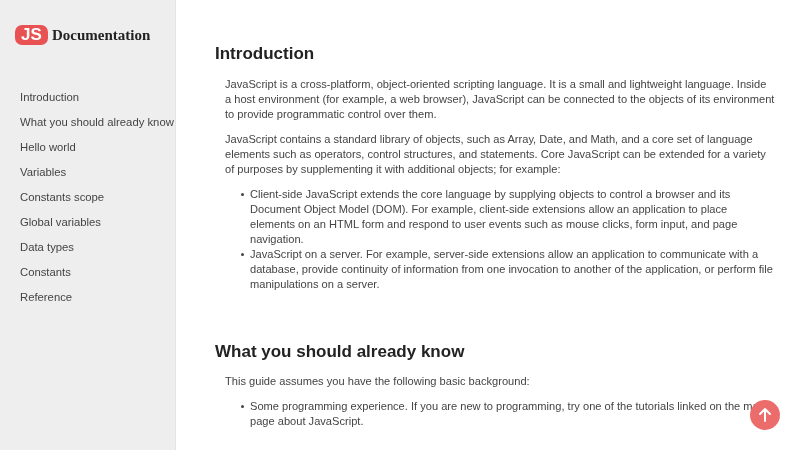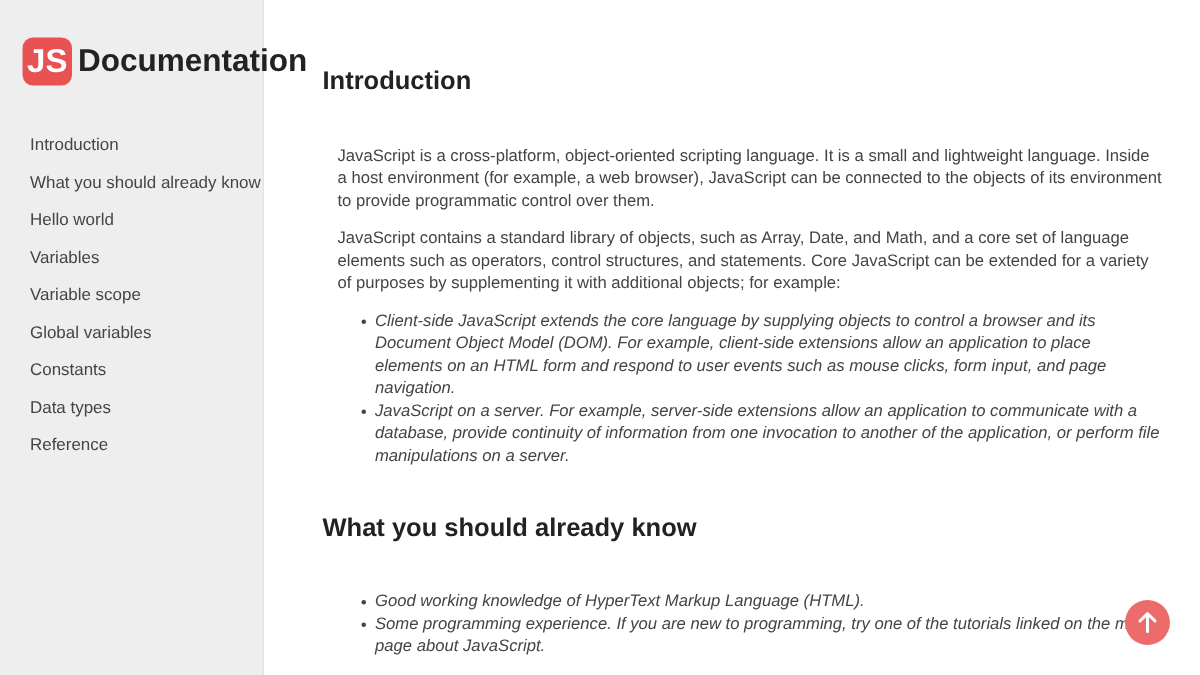--- a/index.html
+++ b/index.html
@@ -5,41 +5,41 @@
     * { margin: 0; padding: 0; box-sizing: border-box; }
     html, body { width: 800px; height: 450px; overflow: hidden; background: #ffffff; }
     body { font-family: "Liberation Sans", sans-serif; color: #333; position: relative; }
 
     .sidebar {
       position: absolute; left: 0; top: 0; width: 176px; height: 450px;
       background: #eeeeee; border-right: 1px solid #e4e4e4;
     }
     .brand { position: absolute; left: 15px; top: 25px; display: flex; align-items: center; }
     .logo {
-      width: 33px; height: 32px; border-radius: 7px; background: #e85252;
-      color: #fff; font-weight: bold; font-size: 22px;
+      width: 33px; height: 20px; border-radius: 7px; background: #e85252;
+      color: #fff; font-weight: bold; font-size: 17px;
       display: flex; align-items: center; justify-content: center;
       font-family: "Liberation Sans", sans-serif;
       text-align: right;
     }
     .brand-title {
-      margin-left: 4px; font-size: 21px; font-weight: bold; color: #222;
-      font-family: Liberation Sans, sans-serif;
+      margin-left: 4px; font-size: 15px; font-weight: bold; color: #222;
+      font-family: Liberation Serif, serif;
     }
     .nav { position: absolute; left: 20px; top: 88px; list-style: none; }
     .nav li { height: 25px; line-height: 18px; font-size: 11.3px; color: #444; cursor: pointer; white-space: nowrap; }
 
     .main { position: absolute; left: 215px; top: 0; width: 560px; }
     h2 {
       font-size: 17px; font-weight: bold; color: #222; position: absolute; left: 0;
       font-family: "Liberation Sans", sans-serif; white-space: nowrap;
     }
-    .section-body { position: absolute; left: 10px; width: 550px; font-size: 11.1px; line-height: 15px; color: #444; margin-top: 20px; }
+    .section-body { position: absolute; left: 10px; width: 550px; font-size: 11.1px; line-height: 15px; color: #444; }
     .section-body p { margin-bottom: 10px; }
-    .section-body ul { margin-left: 15px; list-style: none; font-style: italic; }
+    .section-body ul { margin-left: 15px; list-style: none; }
     .section-body ul li { position: relative; padding-left: 10px; }
     .section-body ul li::before {
       content: ""; position: absolute; left: 1px; top: 6px; width: 3px; height: 3px;
       border-radius: 50%; background: #444;
     }
 
     .to-top {
       position: absolute; left: 750px; top: 400px; width: 30px; height: 30px;
       border-radius: 50%; background: #ec6b6b; display: flex; align-items: center; justify-content: center;
       cursor: pointer;
@@ -51,46 +51,46 @@
 <nav class="sidebar">
   <div class="brand">
     <div class="logo">JS</div>
     <div class="brand-title">Documentation</div>
   </div>
   <ul class="nav">
     <li>Introduction</li>
     <li>What you should already know</li>
     <li>Hello world</li>
     <li>Variables</li>
-    <li>Variable scope</li>
+    <li>Constants scope</li>
     <li>Global variables</li>
+    <li>Data types</li>
     <li>Constants</li>
-    <li>Data types</li>
     <li>Reference</li>
   </ul>
 </nav>
 
 <main class="main">
   <section>
     <h2 style="top:44px;">Introduction</h2>
     <div class="section-body" style="top:77px;">
       <p>JavaScript is a cross-platform, object-oriented scripting language. It is a small and lightweight language. Inside a host environment (for example, a web browser), JavaScript can be connected to the objects of its environment to provide programmatic control over them.</p>
       <p>JavaScript contains a standard library of objects, such as Array, Date, and Math, and a core set of language elements such as operators, control structures, and statements. Core JavaScript can be extended for a variety of purposes by supplementing it with additional objects; for example:</p>
       <ul>
         <li>Client-side JavaScript extends the core language by supplying objects to control a browser and its Document Object Model (DOM). For example, client-side extensions allow an application to place elements on an HTML form and respond to user events such as mouse clicks, form input, and page navigation.</li>
         <li>JavaScript on a server. For example, server-side extensions allow an application to communicate with a database, provide continuity of information from one invocation to another of the application, or perform file manipulations on a server.</li>
       </ul>
     </div>
   </section>
 
   <section>
     <h2 style="top:342px;">What you should already know</h2>
     <div class="section-body" style="top:374px;">
+      <p style="margin-bottom:10px;">This guide assumes you have the following basic background:</p>
       <ul>
-        <li>Good working knowledge of HyperText Markup Language (HTML).</li>
         <li>Some programming experience. If you are new to programming, try one of the tutorials linked on the main page about JavaScript.</li>
       </ul>
     </div>
   </section>
 </main>
 
 <div class="to-top">
   <svg width="14" height="16" viewBox="0 0 14 16">
     <path d="M7 14 V2 M2 7 L7 2 L12 7" stroke="#ffffff" stroke-width="2" fill="none" stroke-linecap="round" stroke-linejoin="round"></path>
   </svg>

